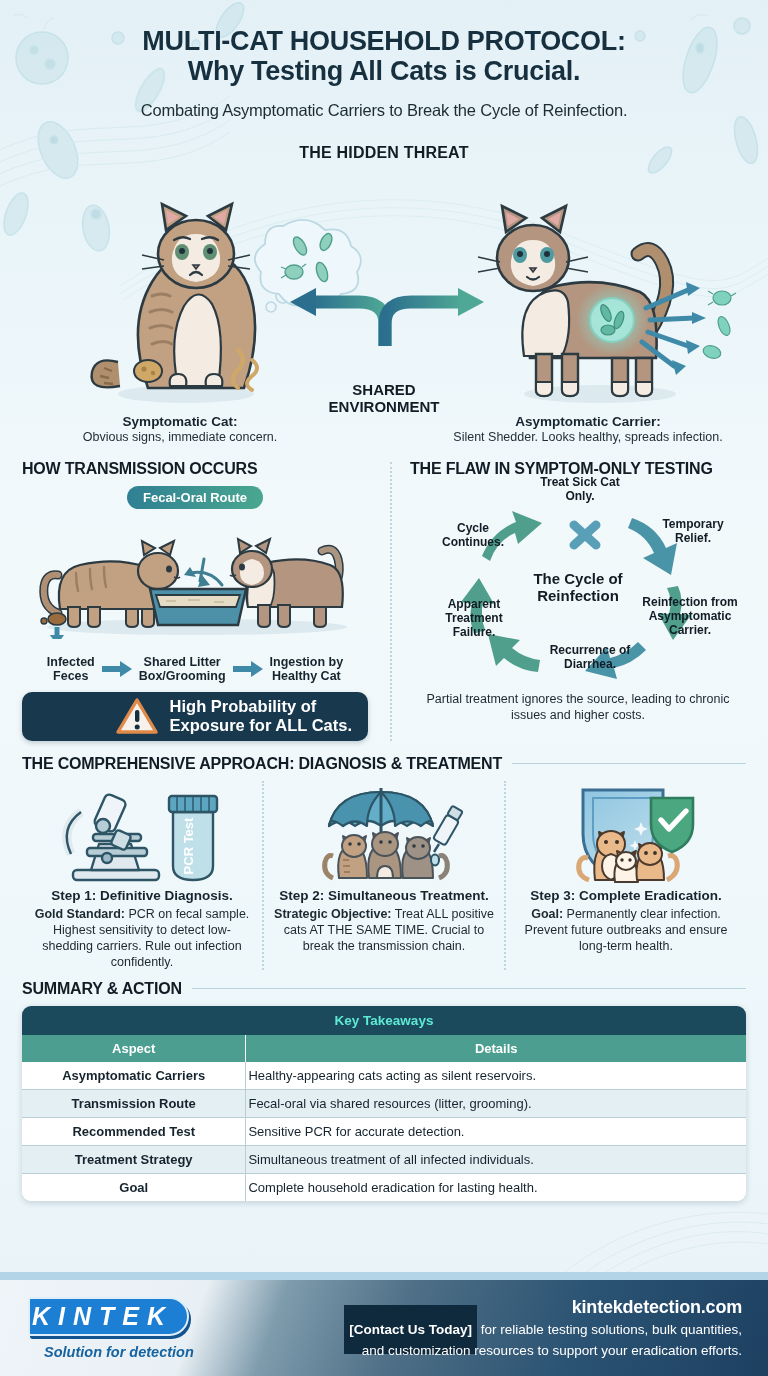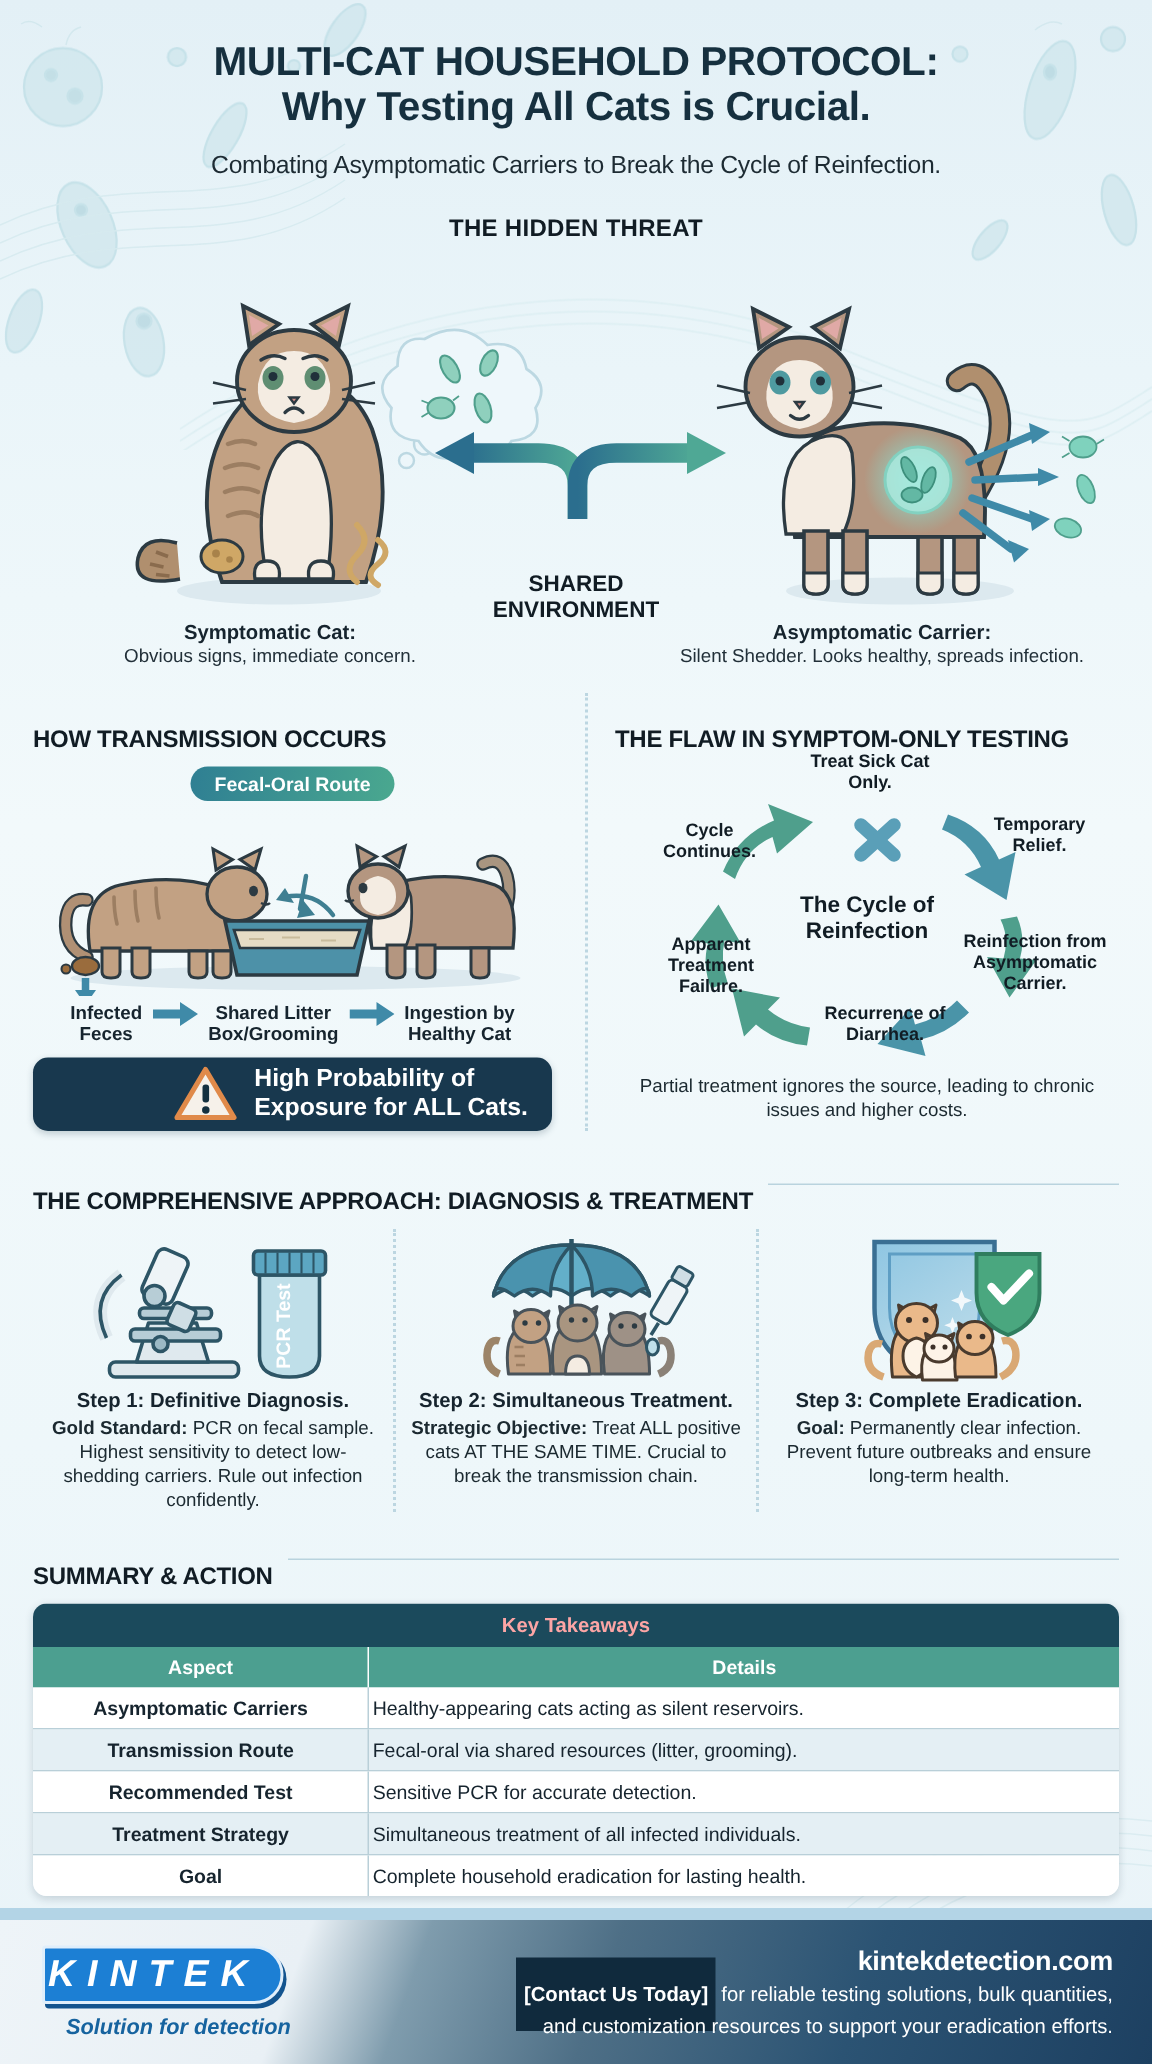--- a/index.html
+++ b/index.html
@@ -18,21 +18,21 @@
   .bg-deco { position:absolute; inset:0; pointer-events:none; z-index:0; }
   .bg-deco svg { position:absolute; }
 
   
   .header { position:relative; z-index:2; padding:26px 30px 10px; text-align:center; }
   .title-1 { font-size:27px; font-weight:bold; letter-spacing:-0.3px; color:#16303f; line-height:1.12; }
   .title-2 { font-size:27px; font-weight:bold; letter-spacing:-0.3px; color:#16303f; line-height:1.18; }
   .subtitle { font-size:16.5px; color:#1d2b33; margin-top:13px; letter-spacing:-0.2px; }
 
   
-  .sec-title { font-size:16px; font-weight:bold; letter-spacing:-0.2px; color:#111c24; text-transform:uppercase;margin-top:25px; }
+  .sec-title { font-size:16px; font-weight:bold; letter-spacing:-0.2px; color:#111c24; text-transform:uppercase; }
   .sec-title-row { display:flex; align-items:center; gap:10px; }
   .sec-title-row .rule { flex:1; height:1px; background:#b9d3de; }
 
   
   .hidden-threat { position:relative; z-index:2; margin-top:14px; text-align:center; }
   .ht-title { font-size:16px; font-weight:bold; letter-spacing:0.2px; color:#111c24; }
   .ht-stage { position:relative; height:252px; margin-top:6px; }
   .ht-caps { position:relative; display:flex; justify-content:space-between; padding:0 30px; margin-top:-6px; }
   .cap { width:300px; }
   .cap b { display:block; font-size:13.5px; color:#16242e; }
@@ -42,21 +42,21 @@
 
   
   .mid { position:relative; z-index:2; display:flex; margin-top:16px; padding:0 22px; gap:0; }
   .mid-left { width:360px; padding-right:14px; }
   .mid-div { width:1px; background:transparent; border-left:2px dotted #bcd6e1; margin:2px 8px 0; }
   .mid-right { flex:1; padding-left:10px; }
 
   .pill { display:inline-block; padding:4px 16px; border-radius:14px; color:#fff;
      font-size:13px; font-weight:bold; background:linear-gradient(100deg,#2f7f93 0%,#4aa88f 100%); }
 
-  .flow-row { display:flex; justify-content:center; gap:7px; margin-top:4px; }
+  .flow-row { display:flex; align-items:center; justify-content:center; gap:7px; margin-top:16px; }
   .flow-lbl { font-size:12.5px; font-weight:bold; line-height:1.15; text-align:center; color:#16242e; }
   .flow-arrow { flex:none; }
 
   .warn { margin-top:8px; background:#18384e; border-radius:10px; display:flex; align-items:center;
      gap:12px; padding:5px 16px; box-shadow:0 2px 5px rgba(20,50,70,.22);justify-content:flex-end; }
   .warn-txt { color:#fff; font-size:16.5px; font-weight:bold; line-height:1.18; }
 
   .cycle-wrap { position:relative; height:215px; margin-top:4px; }
   .cyc-lbl { position:absolute; font-size:12px; font-weight:bold; line-height:1.16; text-align:center; color:#111c24; }
   .cyc-center { position:absolute; left:50%; top:88px; transform:translateX(-50%);
@@ -70,21 +70,21 @@
   .step + .step { border-left:2px dotted #bcd6e1; }
   .step-icon { height:105px; display:flex; align-items:center; justify-content:center; }
   .step-h { font-size:13.5px; font-weight:bold; color:#16242e; margin-top:2px; }
   .step-b { font-size:12.5px; line-height:1.28; color:#1b2930; margin-top:3px; }
   .step-b b { font-weight:bold; }
 
   
   .summary-sec { position:relative; z-index:2; padding:0 22px; margin-top:10px; }
   .tbl { width:100%; border-collapse:separate; border-spacing:0; margin-top:8px;
      border-radius:9px; overflow:hidden; box-shadow:0 2px 6px rgba(20,50,70,.18); }
-  .tbl .cap-row th { background:#1b4a5c; color:#fca5a5; font-size:13.5px; font-weight:bold; padding:7px 6px; text-align:center; }
+  .tbl .cap-row th { background:#1b4a5c; color:#5eead4; font-size:13.5px; font-weight:bold; padding:7px 6px; text-align:center; }
   .tbl .hdr-row th { background:#4c9f90; color:#fff; font-size:13px; font-weight:bold; padding:6px; text-align:center;
      border-right:1px solid #ffffff; }
   .tbl .hdr-row th:last-child { border-right:none; }
   .tbl td { font-size:13px; padding:6px 2px; border-bottom:1px solid #b9cfd8; border-right:1px solid #b9cfd8;
      background:#ffffff; color:#16242e; }
   .tbl tbody tr:nth-child(even) td { background:#e4eff4; }
   .tbl td.aspect { font-weight:bold; text-align:center; width:31%; }
   .tbl td:last-child { border-right:none; }
   .tbl tbody tr:last-child td { border-bottom:none; }
 

